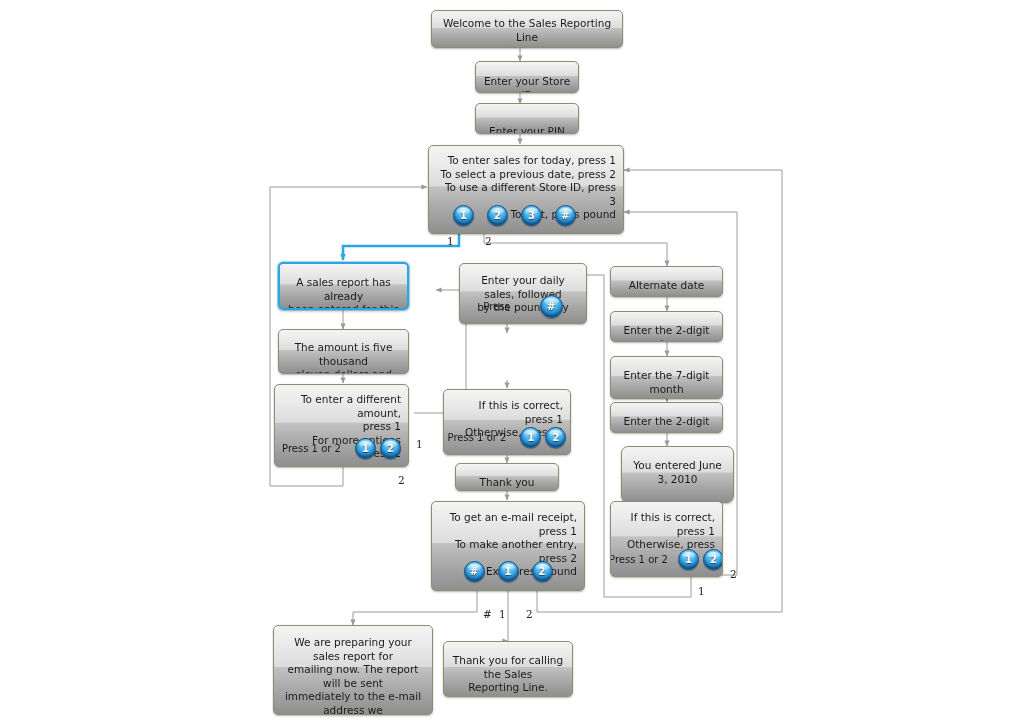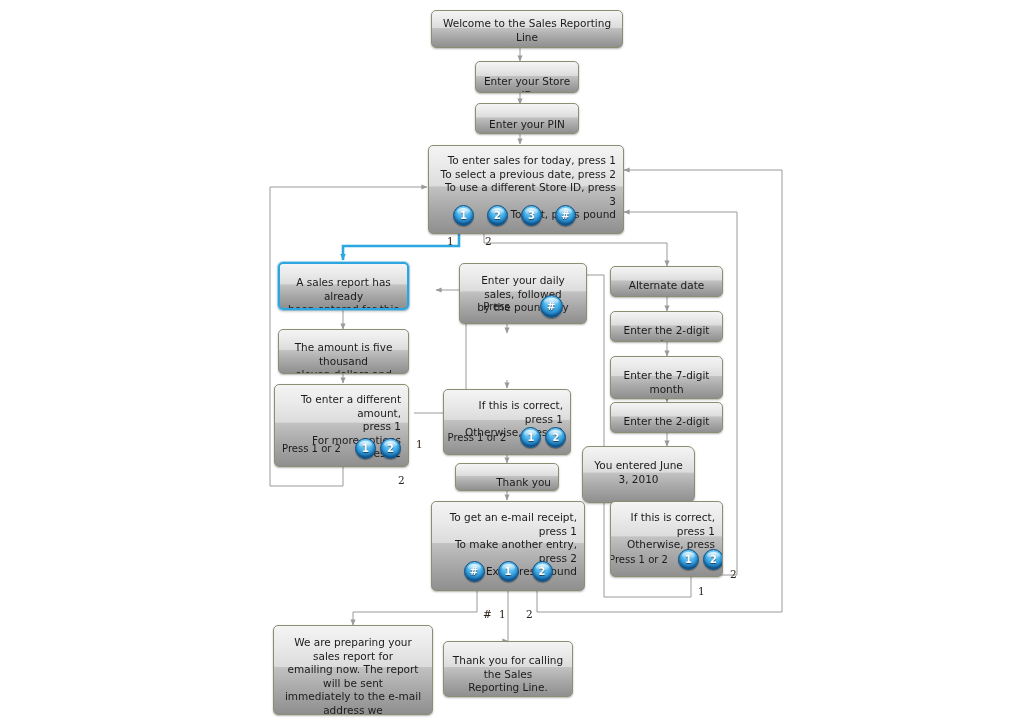--- a/index.html
+++ b/index.html
@@ -178,21 +178,21 @@
 
   <div class="node" style="left:431px;top:10px;width:192px;height:38px;">
     <div class="txt ctr">Welcome to the Sales Reporting Line</div>
   </div>
 
   <div class="node" style="left:475px;top:61px;width:104px;height:32px;">
     <div class="txt ctr" style="top:7px;">Enter your Store ID</div>
   </div>
 
   <div class="node" style="left:475px;top:103px;width:104px;height:31px;">
-    <div class="txt ctr" style="top:8px;">Enter your PIN</div>
+    <div class="txt ctr" style="top:15px;">Enter your PIN</div>
   </div>
 
   <div class="node" style="left:428px;top:145px;width:196px;height:89px;">
     <div class="txt lft" style="top:2px;">To enter sales for today, press 1
 To select a previous date, press 2
 To use a different Store ID, press 3
 To Exit, press pound</div>
     <div class="keyrow rowleft" style="bottom:7px;">
       <div class="key gap">
           <span class="gloss"></span>
@@ -264,21 +264,21 @@
           <span class="glyph">1</span>
         </div>
       <div class="key">
           <span class="gloss"></span>
           <span class="glyph">2</span>
         </div>
     </div>
   </div>
 
   <div class="node" style="left:455px;top:463px;width:104px;height:28px;">
-    <div class="txt ctr" style="top:6px;text-align:right;">Thank you</div>
+    <div class="txt ctr" style="top:6px;">Thank you</div>
   </div>
 
   <div class="node" style="left:431px;top:501px;width:154px;height:90px;">
     <div class="txt lft" style="top:3px;">To get an e-mail receipt, press 1
 To make another entry, press 2
 To Exit, press pound</div>
     <div class="keyrow rowcenter" style="bottom:8px;">
       <div class="key gap">
           <span class="gloss"></span>
           <span class="glyph">#</span>
@@ -303,21 +303,21 @@
   </div>
 
   <div class="node" style="left:610px;top:356px;width:113px;height:43px;">
     <div class="txt ctr" style="top:6px;">Enter the 7-digit month</div>
   </div>
 
   <div class="node" style="left:610px;top:402px;width:113px;height:31px;">
     <div class="txt ctr" style="top:6px;">Enter the 2-digit year</div>
   </div>
 
-  <div class="node" style="left:582px;top:446px;width:113px;height:57px;border-radius:7px;">
+  <div class="node" style="left:621px;top:446px;width:113px;height:57px;border-radius:7px;">
     <div class="txt ctr" style="top:6px;">You entered June 3, 2010</div>
   </div>
 
   <div class="node" style="left:610px;top:501px;width:113px;height:76px;">
     <div class="txt lft" style="top:3px;">If this is correct, press 1
 Otherwise, press 2</div>
     <div class="keyrow rowcenter" style="bottom:6px;">
       <span class="prompt">Press 1 or 2</span>
       <div class="key">
           <span class="gloss"></span>

